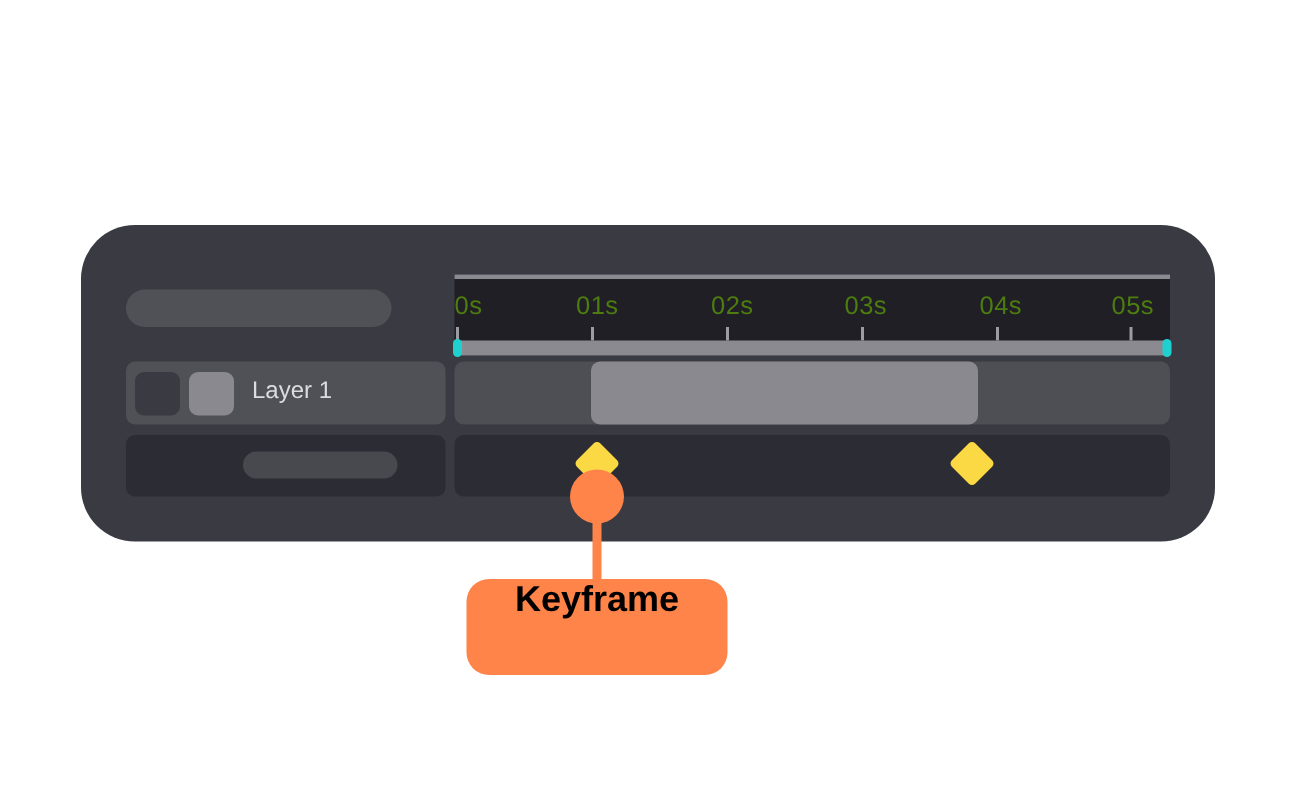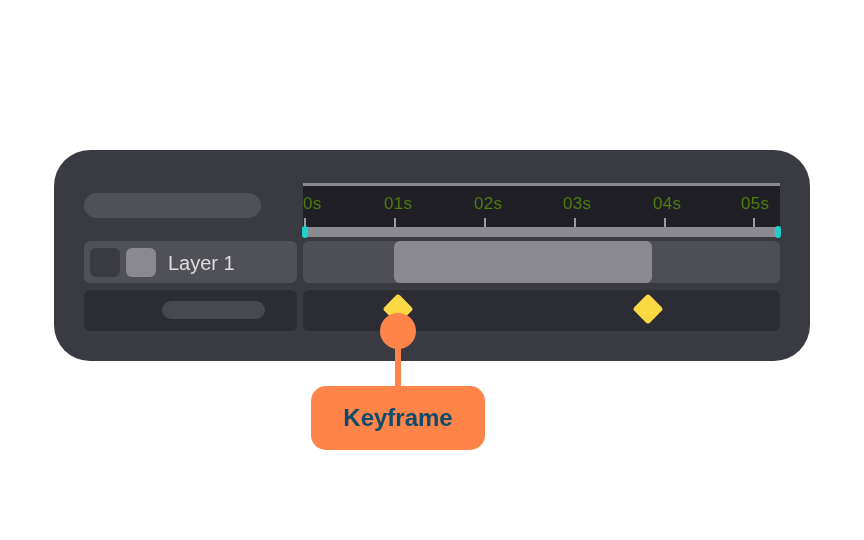--- a/index.html
+++ b/index.html
@@ -8,31 +8,31 @@
   .panel { position:absolute; left:54px; top:150px; width:756px; height:211px; background:#393a42; border-radius:36px; }
   .title-pill { position:absolute; left:84px; top:193px; width:177px; height:25px; border-radius:13px; background:#505157; }
   .ruler { position:absolute; left:303px; top:183px; width:477px; height:54px; background:#1f1f25; }
   .ruler-topline { position:absolute; left:303px; top:183px; width:477px; height:3px; background:#8a8a91; }
   .tick-label { position:absolute; top:194px; font-size:17px; color:#4d7c0f; letter-spacing:0.3px; }
   .tick { position:absolute; top:218px; width:2px; height:9px; background:#9c9ca3; }
   .scrub-bar { position:absolute; left:303px; top:227px; width:477px; height:10px; background:#8b8a91; }
   .handle { position:absolute; top:226px; width:6px; height:12px; border-radius:3px; background:#1fd0cf; }
   .layer-left { position:absolute; left:84px; top:241px; width:213px; height:42px; border-radius:6px; background:#505157; }
   .swatch { position:absolute; top:248px; width:30px; height:29px; border-radius:6px; }
-  .layer-label { position:absolute; left:168px; top:252px; font-size:20px; color:#dcdce0; }
+  .layer-label { position:absolute; left:168px; top:252px; font-size:16px; color:#dcdce0; }
   .layer-right { position:absolute; left:303px; top:241px; width:477px; height:42px; border-radius:6px; background:#4e4f55; }
   .clip { position:absolute; left:394px; top:241px; width:258px; height:42px; border-radius:6px; background:#8a898f; }
   .kf-left { position:absolute; left:84px; top:290px; width:213px; height:41px; border-radius:6px; background:#2c2c34; }
   .kf-pill { position:absolute; left:162px; top:301px; width:103px; height:18px; border-radius:9px; background:#48494f; }
   .kf-right { position:absolute; left:303px; top:290px; width:477px; height:41px; border-radius:6px; background:#2c2c34; }
   .diamond { position:absolute; width:22px; height:22px; background:#fbd944; border-radius:3px; transform:rotate(45deg); }
   .dot { position:absolute; left:380px; top:313px; width:36px; height:36px; border-radius:50%; background:#ff844a; }
   .stem { position:absolute; left:395px; top:345px; width:6px; height:44px; background:#ff844a; }
   .callout { position:absolute; left:311px; top:386px; width:174px; height:64px; border-radius:15px; background:#ff844a;
-             display:flex; align-items:center; justify-content:center; font-size:24px; font-weight:bold; color:#0c4a6e; }
+             display:flex; justify-content:center; font-size:24px; font-weight:bold; color:#000000; }
 </style>
 </head>
 <body>
 
 <div class="panel"></div>
 
 <div class="title-pill"></div>
 
 <div class="ruler"></div>
 <div class="ruler-topline"></div>

